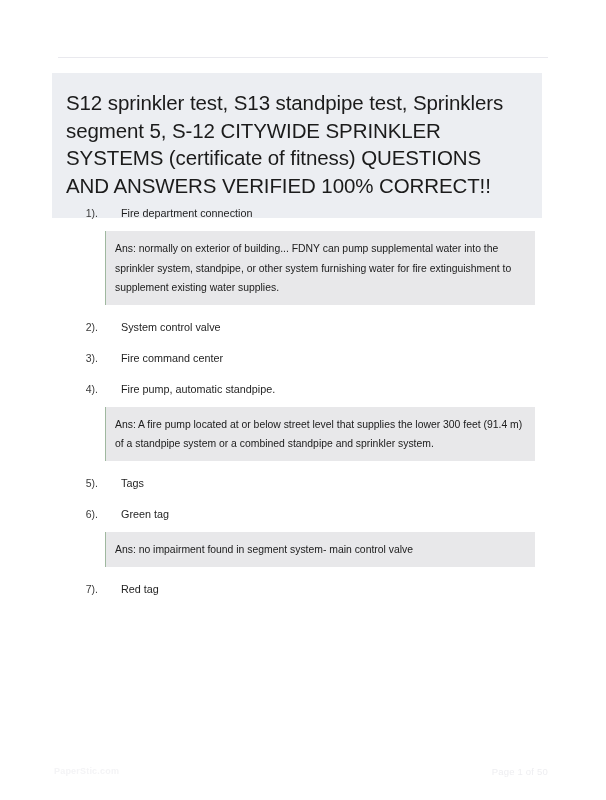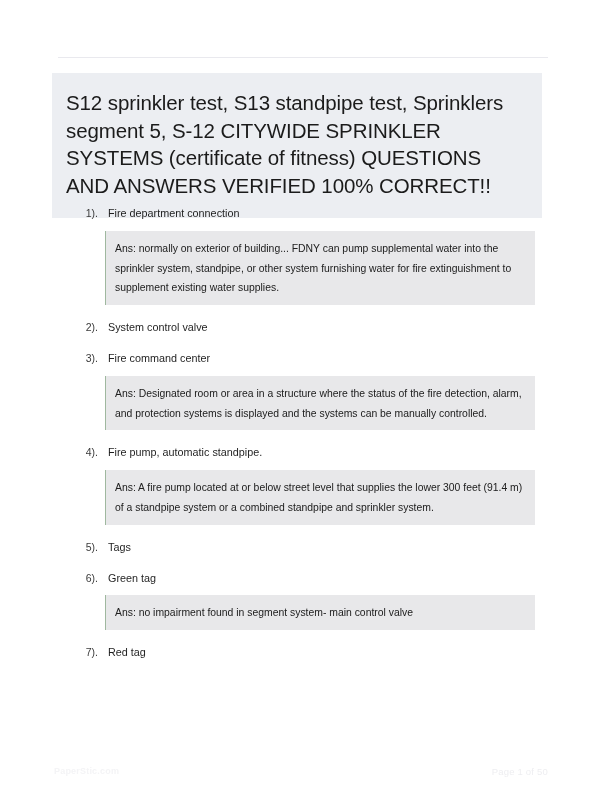--- a/index.html
+++ b/index.html
@@ -71,21 +71,21 @@
   }
   .q-num {
     width: 26px;
     flex: 0 0 26px;
     text-align: right;
     font-size: 10.5px;
     color: #3a3a3a;
     line-height: 1.5;
   }
   .q-text {
-    margin-left: 10px;
+    margin-left: 23px;
     font-size: 10.8px;
     color: #1f1f1f;
     line-height: 1.5;
   }
 
   .ans-box {
     margin: 9px 0 12px 105px;
     width: 430px;
     box-sizing: border-box;
     background: #e8e8ea;
@@ -152,23 +152,20 @@
         <span class="q-num">2).</span>
         <span class="q-text">System control valve</span>
       </div>
     </div>
 
     <div class="qa-item">
       <div class="q-row">
         <span class="q-num">3).</span>
         <span class="q-text">Fire command center</span>
       </div>
-      <div class="ans-box">
-        <span class="ans-text">Ans: Designated room or area in a structure where the status of the fire detection, alarm, and protection systems is displayed and the systems can be manually controlled.</span>
-      </div>
     </div>
 
     <div class="qa-item">
       <div class="q-row">
         <span class="q-num">4).</span>
         <span class="q-text">Fire pump, automatic standpipe.</span>
       </div>
       <div class="ans-box">
         <span class="ans-text">Ans: A fire pump located at or below street level that supplies the lower 300 feet (91.4 m) of a standpipe system or a combined standpipe and sprinkler system.</span>
       </div>

